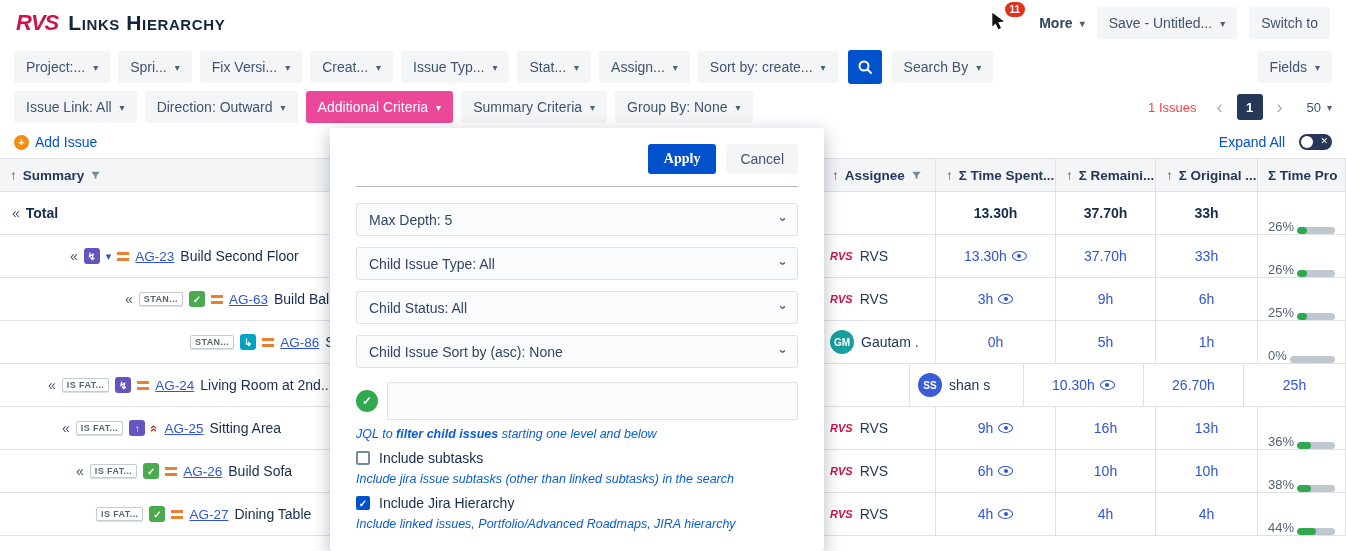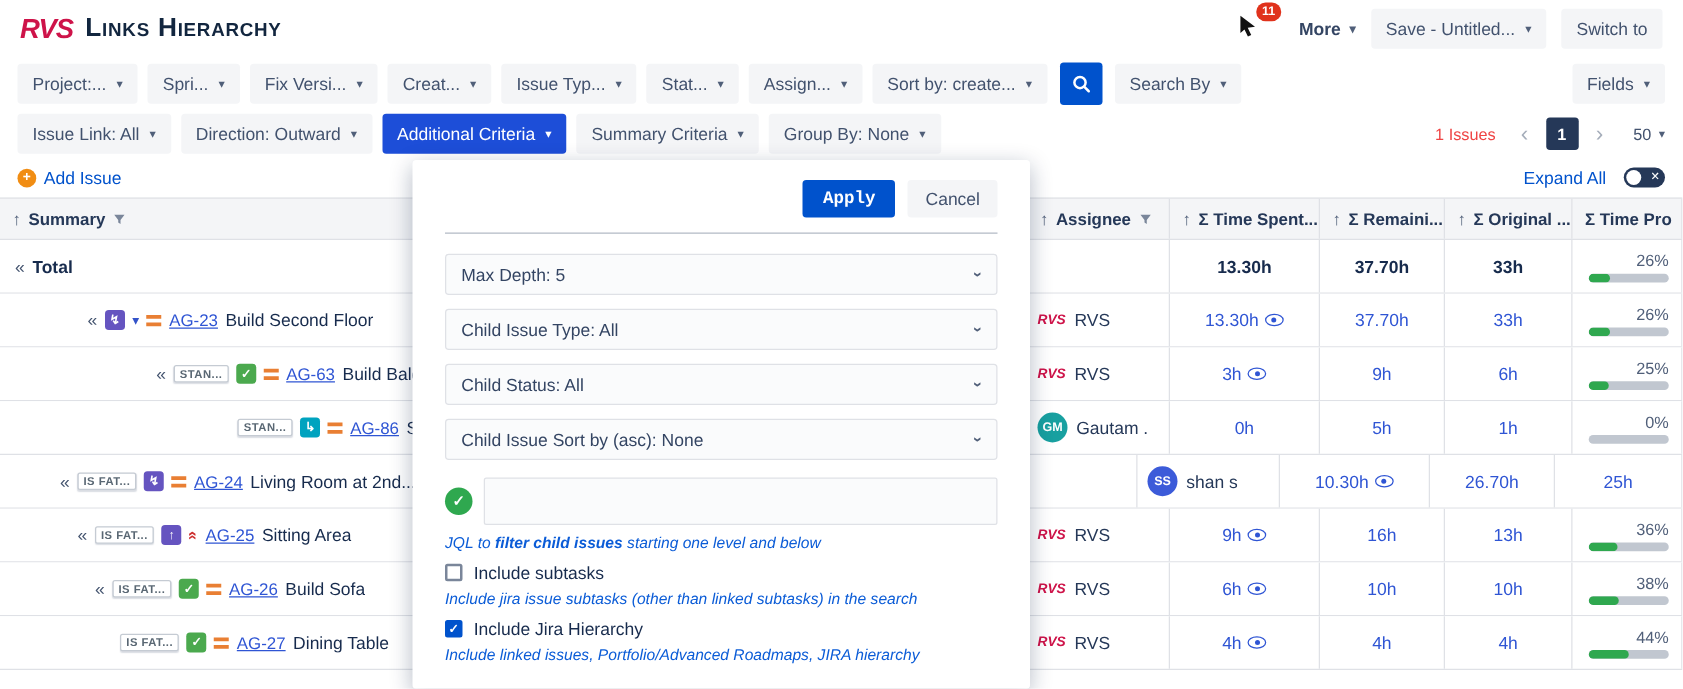--- a/index.html
+++ b/index.html
@@ -11,21 +11,21 @@
   .topbar{display:flex;align-items:center;justify-content:space-between;height:46px;padding:0 16px}
   .brand{display:flex;align-items:center;gap:10px}
   .logo{font-size:22px;font-weight:900;color:#CE1349;font-style:italic;letter-spacing:-1px}
   .title{font-size:21px;font-weight:700;font-variant:small-caps;letter-spacing:.6px;color:#12263F}
   .topbar-right{display:flex;align-items:center;gap:12px}
   .cursor-wrap{position:relative;margin-right:18px}
   .badge{position:absolute;top:-9px;right:-16px;background:#E0321C;color:#fff;font-size:10px;font-weight:700;border-radius:9px;padding:2px 5px;line-height:1.1}
   .ghost-btn{background:transparent;border:0;font-size:14px;font-weight:600;color:#344563;display:inline-flex;gap:7px;align-items:center;cursor:pointer;font-family:inherit}
   .gray-btn{background:#F4F5F7;border:0;border-radius:3px;padding:8px 12px;font-size:14px;color:#42526E;display:inline-flex;gap:8px;align-items:center;cursor:pointer;font-family:inherit;white-space:nowrap}
   .chev{font-size:10px;color:#505F79}
-  .active{background:#1d4ed8;color:#fff}
+  .active{background:#ec4899;color:#fff}
   .active .chev{color:#fff}
 
   
   .frow{display:flex;align-items:center;padding:0 14px;gap:10px}
   .frow1{height:42px}
   .fgroup{display:flex;gap:8px;align-items:center}
   .search-btn{width:34px;height:34px;background:#0052CC;border:0;border-radius:3px;display:inline-flex;align-items:center;justify-content:center;cursor:pointer}
   .spacer{flex:1}
   .frow2{height:38px}
   .issues-count{font-size:13px;color:#ef4444;margin-right:6px}
@@ -73,29 +73,29 @@
   .rvs-logo{color:#CE1349;font-weight:900;font-size:11px;font-style:italic;flex:0 0 auto}
   .teal-circle,.blue-circle{width:24px;height:24px;border-radius:50%;color:#fff;font-size:10px;font-weight:700;display:inline-flex;align-items:center;justify-content:center;flex:0 0 auto}
   .teal-circle{background:#18A0A0}
   .blue-circle{background:#3C5BD9}
   .aname{font-size:14px;color:#253858;white-space:nowrap;overflow:hidden;text-overflow:ellipsis}
   .c-num{justify-content:center;gap:5px}
   .val{font-size:14px;color:#2F55D4}
   .total-row .val{color:#172B4D;font-weight:700}
   .eye-icon{width:15px;height:10px;border:1.5px solid #2F55D4;border-radius:60% 60%;position:relative;display:inline-block;cursor:pointer}
   .eye-icon::after{content:"";position:absolute;left:50%;top:50%;width:4px;height:4px;margin:-2px 0 0 -2px;border-radius:50%;background:#2F55D4}
-  .c-progress{flex-direction:column;justify-content:center;align-items:flex-end;gap:3px;padding:0 10px}
+  .c-progress{flex-direction:row;justify-content:center;align-items:flex-end;gap:3px;padding:0 10px}
   .pct{font-size:13px;color:#505F79}
   .bar{width:64px;height:7px;background:#C1C7D0;border-radius:3.5px;overflow:hidden}
   .fill{height:100%;background:#2FA84F;border-radius:3.5px}
 
   
   .popup{position:absolute;left:330px;top:128px;width:494px;height:423px;background:#fff;box-shadow:0 5px 18px rgba(9,30,66,.3);border-radius:3px;z-index:40;padding-top:16px;overflow:hidden}
   .popup-actions{display:flex;justify-content:flex-end;gap:10px;padding:0 26px;margin-bottom:12px}
-  .apply-btn{background:#0052CC;color:#fff;border:0;border-radius:3px;padding:7px 16px;font-size:14px;font-weight:600;cursor:pointer;font-family:Liberation Mono, monospace}
+  .apply-btn{background:#0052CC;color:#fff;border:0;border-radius:3px;padding:7px 16px;font-size:14px;font-weight:600;cursor:pointer;font-family:Liberation Serif, serif}
   .cancel-btn{background:#F4F5F7;color:#42526E;border:0;border-radius:3px;padding:7px 14px;font-size:14px;cursor:pointer;font-family:inherit}
   .popup-divider{border:0;border-top:1px solid #B3BAC5;margin:0 26px 16px}
   .popup-drops{display:flex;flex-direction:column;gap:11px;margin:0 26px 14px}
   .popup-drop{height:33px;background:#FAFBFC;border:1px solid #DFE1E6;border-radius:3px;display:flex;align-items:center;justify-content:space-between;padding:0 12px;font-size:14px;color:#344563;cursor:pointer}
   .drop-chev{transform:rotate(90deg);font-size:13px;color:#505F79;font-weight:700}
   .jql-row{display:flex;align-items:center;gap:9px;margin:0 26px 7px}
   .check-circle{width:22px;height:22px;border-radius:50%;background:#2FA84F;color:#fff;font-size:12px;font-weight:700;display:inline-flex;align-items:center;justify-content:center;flex:0 0 auto}
   .jql-input{flex:1;height:38px;border:1px solid #DFE1E6;background:#FAFBFC;border-radius:2px;padding:0 10px;font-size:14px;font-family:inherit;color:#172B4D}
   .hint{margin:0 26px 9px;font-size:12.5px;font-style:italic;color:#0B5CD7}
   .hint b{font-weight:700}

